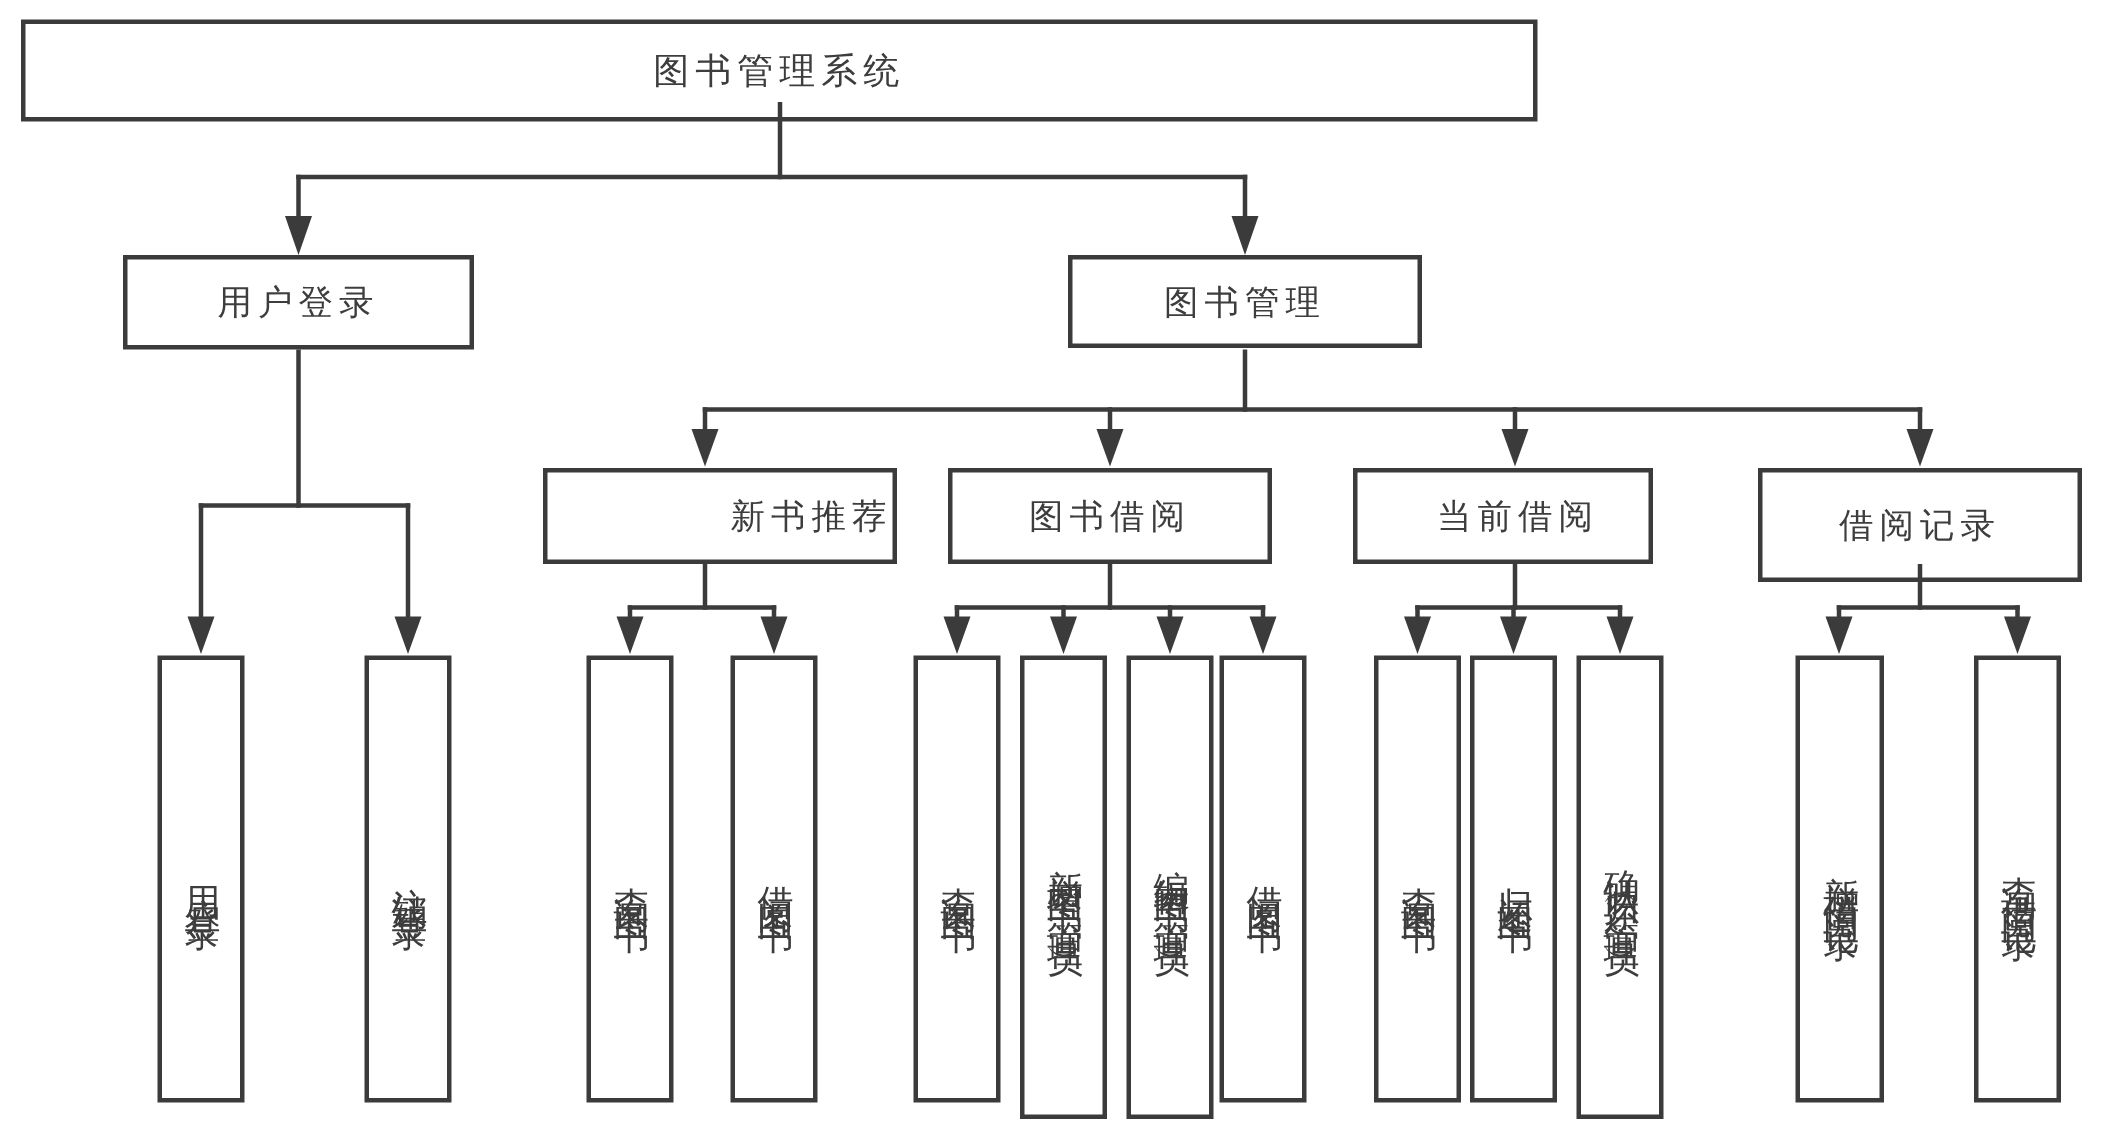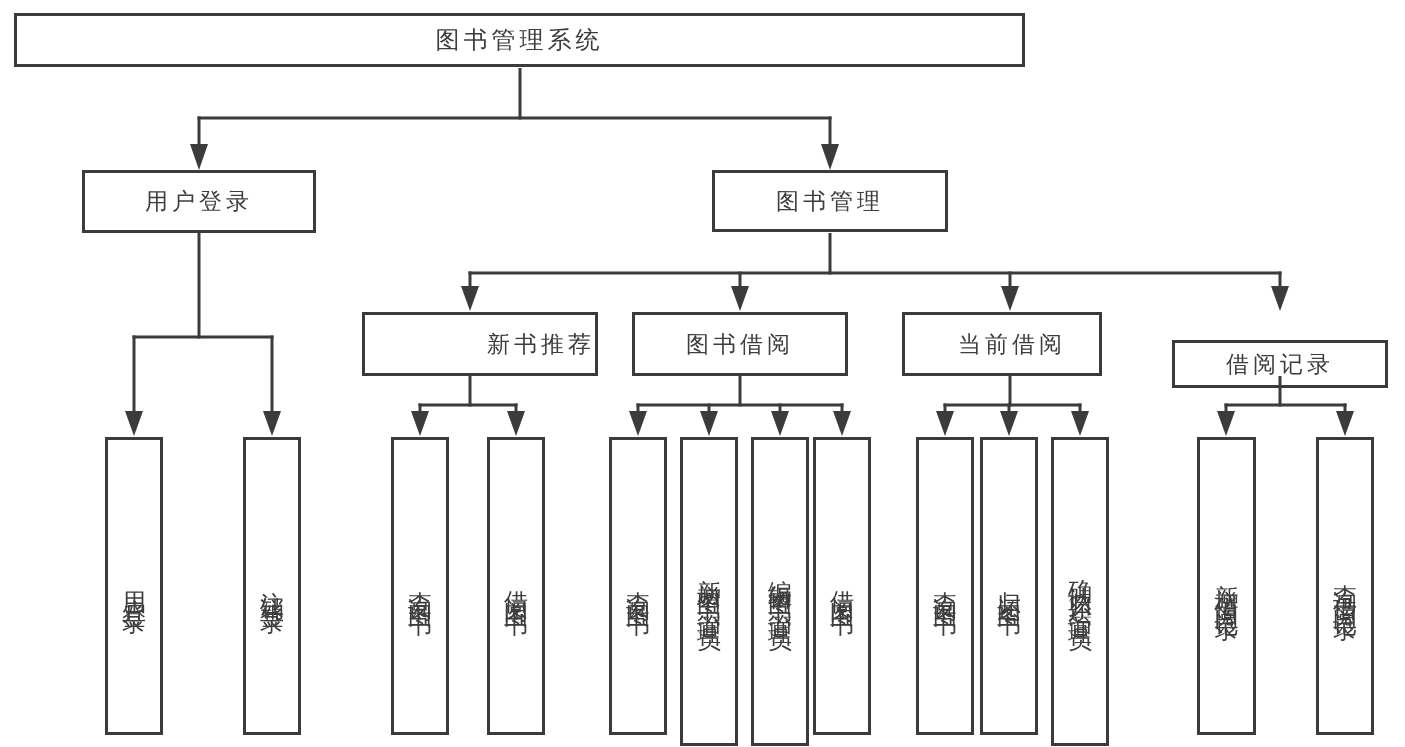--- a/index.html
+++ b/index.html
@@ -118,41 +118,41 @@
       <polygon points="771,411 789,411 780,436"></polygon>
       <polygon points="833,411 851,411 842,436"></polygon>
       <polygon points="936,411 954,411 945,436"></polygon>
       <polygon points="1000,411 1018,411 1009,436"></polygon>
       <polygon points="1071,411 1089,411 1080,436"></polygon>
       <polygon points="1217,411 1235,411 1226,436"></polygon>
       <polygon points="1336,411 1354,411 1345,436"></polygon>
     </g>
   </svg>
 
-  <div class="box hbox root" style="left:14px;top:13px;width:1011px;height:54px;">
+  <div class="box hbox root" style="left:14px;top:13px;width:1011px;height:68px;">
     <span>图书管理系统</span>
   </div>
 
   <div class="box hbox" style="left:82px;top:170px;width:234px;height:63px;">
     <span>用户登录</span>
   </div>
   <div class="box hbox" style="left:712px;top:170px;width:236px;height:62px;">
     <span>图书管理</span>
   </div>
 
   <div class="box hbox" style="left:362px;top:312px;width:236px;height:64px;justify-content:flex-end;">
     <span>新书推荐</span>
   </div>
   <div class="box hbox" style="left:632px;top:312px;width:216px;height:64px;">
     <span>图书借阅</span>
   </div>
   <div class="box hbox" style="left:902px;top:312px;width:200px;height:64px;padding-left:20px;">
     <span>当前借阅</span>
   </div>
-  <div class="box hbox" style="left:1172px;top:312px;width:216px;height:48px;margin-top:28px;">
+  <div class="box hbox" style="left:1172px;top:312px;width:216px;height:76px;">
     <span>借阅记录</span>
   </div>
 
   <div class="box vbox" style="left:105px;top:437px;width:58px;height:298px;">
     <span class="vtext">用户登录</span>
   </div>
   <div class="box vbox" style="left:243px;top:437px;width:58px;height:298px;">
     <span class="vtext">注销登录</span>
   </div>
 

